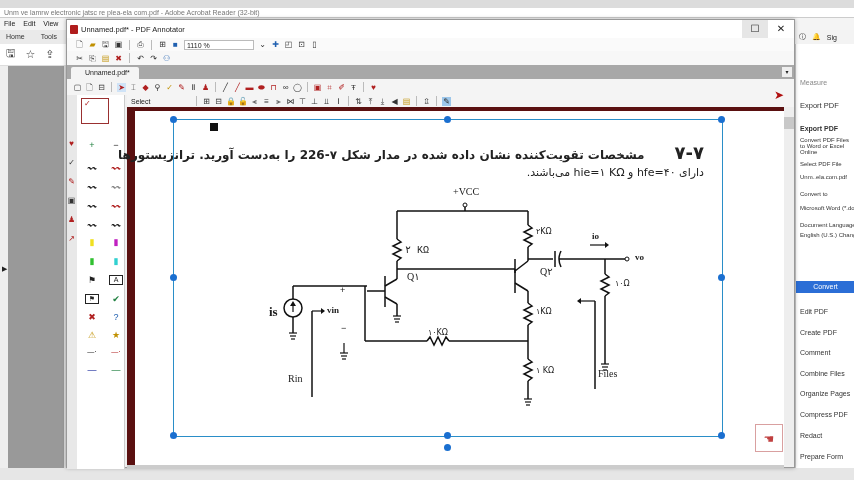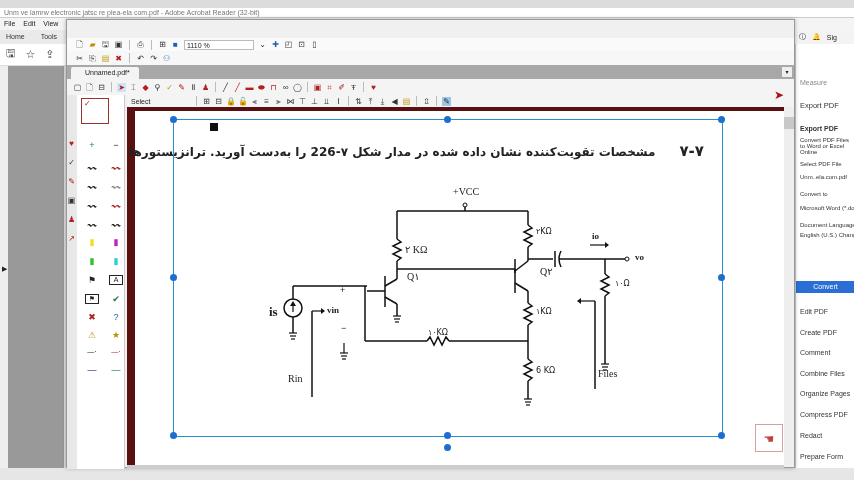--- a/index.html
+++ b/index.html
@@ -97,20 +97,28 @@
   <div class="item" style="top:285px">Create PDF</div>
   <div class="item" style="top:305px">Comment</div>
   <div class="item" style="top:326px">Combine Files</div>
   <div class="item" style="top:346px">Organize Pages</div>
   <div class="item" style="top:367px">Compress PDF</div>
   <div class="item" style="top:388px">Redact</div>
   <div class="item" style="top:409px">Prepare Form</div>
 </div>
 
 <div class="abs" id="win">
+  <div id="titlebar">
+    <div id="app-icon"></div>
+    <span>Unnamed.pdf* - PDF Annotator</span>
+    <div id="winbtns">
+      <div class="max">☐</div>
+      <div>✕</div>
+    </div>
+  </div>
   <div class="tb" style="top:18px;background:#fafafa">
     <span class="ic">🗋</span>
     <span class="ic y">▰</span>
     <span class="ic">🖫</span>
     <span class="ic">▣</span>
     <span class="sep"></span>
     <span class="ic">⎙</span>
     <span class="sep"></span>
     <span class="ic">⊞</span>
     <span class="ic b">■</span>
@@ -253,22 +261,23 @@
     <div class="pal-row" style="top:270px">
         <span style="color:#2030a0">—</span>
         <span class="g">—</span>
       </div>
   </div>
 
   <div id="docarea">
     <div id="page">
       <div style="position:absolute;left:75px;top:12px;width:8px;height:8px;background:#111"></div>
       <div class="fa" style="position:absolute;right:80px;top:31px;font-size:12px;font-weight:bold;white-space:nowrap">
-        <span style="font-size:15px;margin-left:24px">۷-۷</span><span>مشخصات تقویت‌کننده نشان داده شده در مدار شکل ۷-226 را به‌دست آورید. ترانزیستورها</span>
-      </div>
+        <span style="font-size:18px;margin-left:30px">۷-۷</span><span>مشخصات تقویت‌کننده نشان داده شده در مدار شکل ۷-226 را به‌دست آورید. ترانزیستورها</span>
+      </div>
+      <div class="fa" style="position:absolute;right:80px;top:55px;font-size:11px;white-space:nowrap">دارای ۴۰=hfe و hie=۱ KΩ می‌باشند.</div>
 
       <svg style="position:absolute;left:0;top:0" width="649" height="354">
         <g stroke="#111" stroke-width="1.5" fill="none">
           <line x1="262" y1="100" x2="393" y2="100"></line>
           <line x1="330" y1="95" x2="330" y2="100"></line>
           <line x1="262" y1="100" x2="262" y2="128"></line>
           <polyline points="262,128 266,131 258,135 266,139 258,143 266,147 262,150"></polyline>
           <line x1="262" y1="150" x2="262" y2="158"></line>
           <line x1="393" y1="100" x2="393" y2="114"></line>
           <polyline points="393,114 397,117 389,121 397,125 389,129 397,133 393,136"></polyline>
@@ -332,26 +341,26 @@
           <line x1="158" y1="201" x2="158" y2="193"></line>
         </g>
         <circle cx="330" cy="94" r="2" fill="#fff" stroke="#111"></circle>
         <circle cx="492" cy="148" r="2" fill="#fff" stroke="#111"></circle>
         <polygon points="186,197 190,200 186,203" fill="#111"></polygon>
         <polygon points="446,187 442,190 446,193" fill="#111"></polygon>
         <polygon points="470,131 474,134 470,137" fill="#111"></polygon>
         <polygon points="155,195 158,190 161,195" fill="#111"></polygon>
       </svg>
       <div style="position:absolute;left:318px;top:75px;font-size:10px;font-family:'Liberation Serif',serif">+VCC</div>
-      <div style="position:absolute;left:270px;top:133px;font-size:10px;font-family:Liberation Serif, serif">۲ KΩ</div>
+      <div style="position:absolute;left:270px;top:133px;font-size:10px;font-family:Liberation Mono, monospace">۲ KΩ</div>
       <div style="position:absolute;left:401px;top:116px;font-size:8px;font-family:'DejaVu Sans',sans-serif">۲KΩ</div>
       <div style="position:absolute;left:272px;top:160px;font-size:10px;font-family:'Liberation Serif',serif">Q۱</div>
       <div style="position:absolute;left:405px;top:155px;font-size:10px;font-family:'Liberation Serif',serif">Q۲</div>
       <div style="position:absolute;left:401px;top:196px;font-size:8px;font-family:'DejaVu Sans',sans-serif">۱KΩ</div>
-      <div style="position:absolute;left:401px;top:255px;font-size:8px;font-family:'DejaVu Sans',sans-serif">6 KΩ</div>
+      <div style="position:absolute;left:401px;top:255px;font-size:8px;font-family:'DejaVu Sans',sans-serif">۱ KΩ</div>
       <div style="position:absolute;left:293px;top:217px;font-size:8px;font-family:'DejaVu Sans',sans-serif">۱۰KΩ</div>
       <div style="position:absolute;left:480px;top:168px;font-size:8px;font-family:'DejaVu Sans',sans-serif">۱۰Ω</div>
       <div style="position:absolute;left:134px;top:193px;font-size:13px;font-family:'Liberation Serif',serif;font-weight:bold">is</div>
       <div style="position:absolute;left:192px;top:194px;font-size:9px;font-family:'Liberation Serif',serif;font-weight:bold">vin</div>
       <div style="position:absolute;left:205px;top:174px;font-size:9px">+</div>
       <div style="position:absolute;left:206px;top:212px;font-size:9px">−</div>
       <div style="position:absolute;left:457px;top:120px;font-size:9px;font-family:'Liberation Serif',serif;font-weight:bold">io</div>
       <div style="position:absolute;left:500px;top:141px;font-size:9px;font-family:'Liberation Serif',serif;font-weight:bold">vo</div>
       <div style="position:absolute;left:153px;top:262px;font-size:10px;font-family:'Liberation Serif',serif">Rin</div>
       <div style="position:absolute;left:463px;top:257px;font-size:10px;font-family:'Liberation Serif',serif">Files</div>

